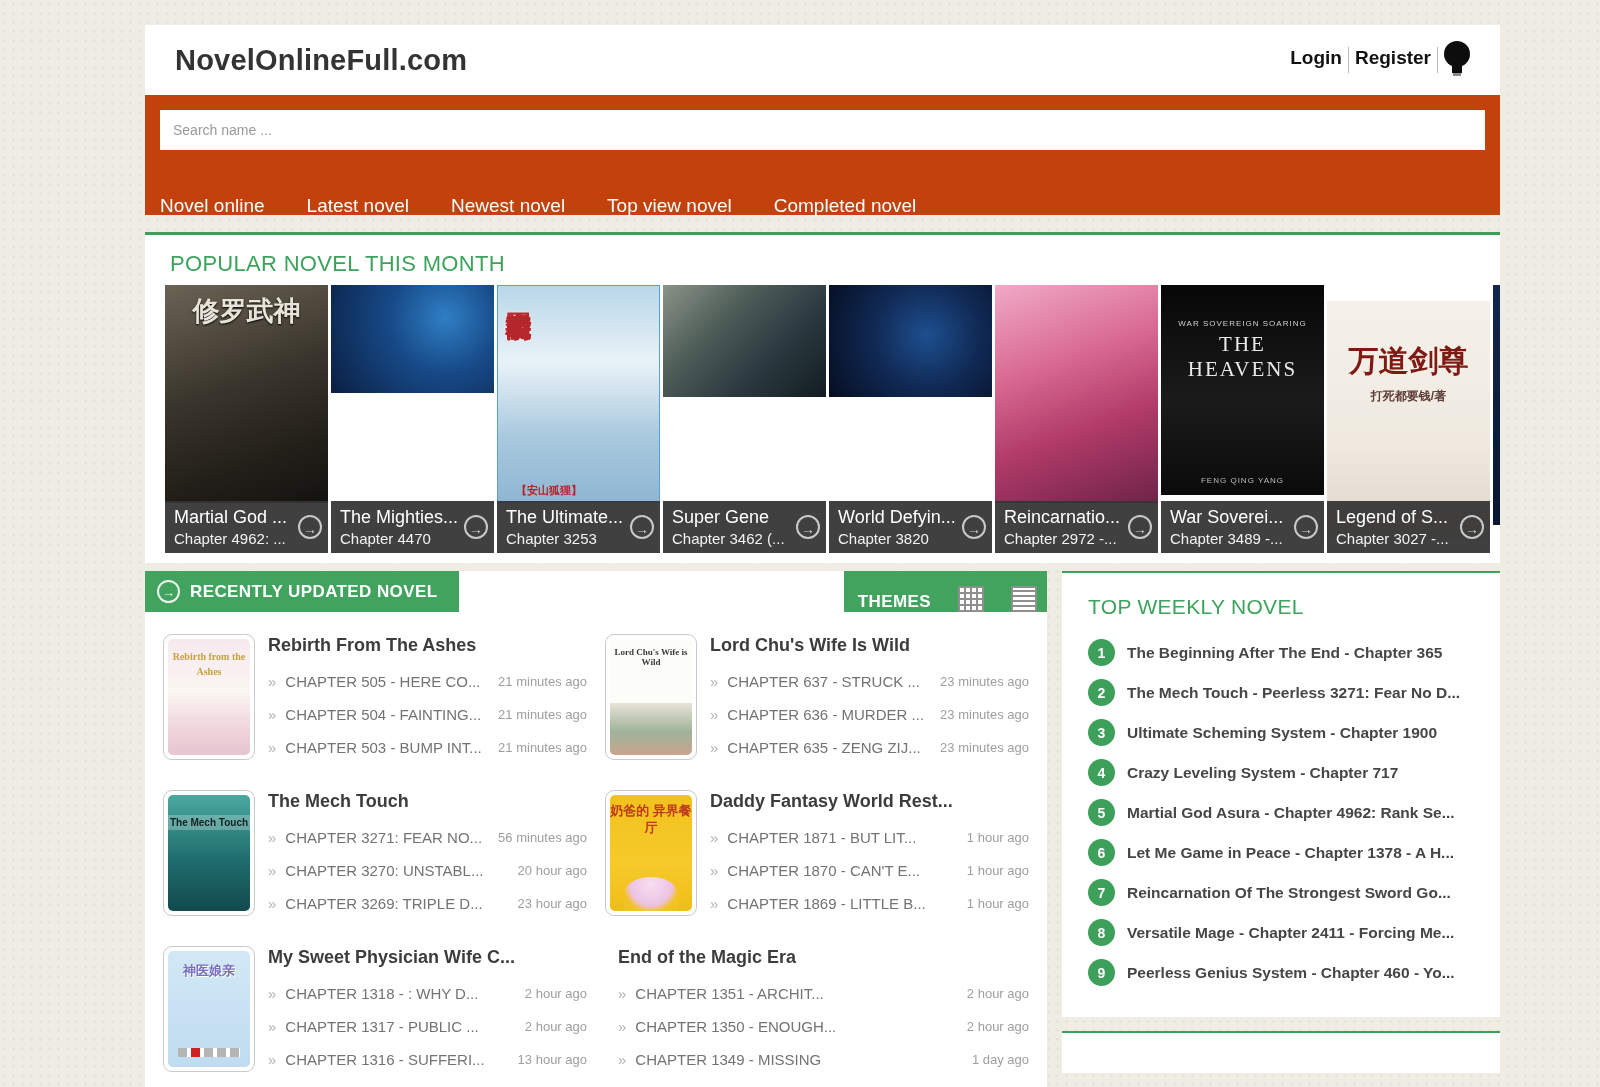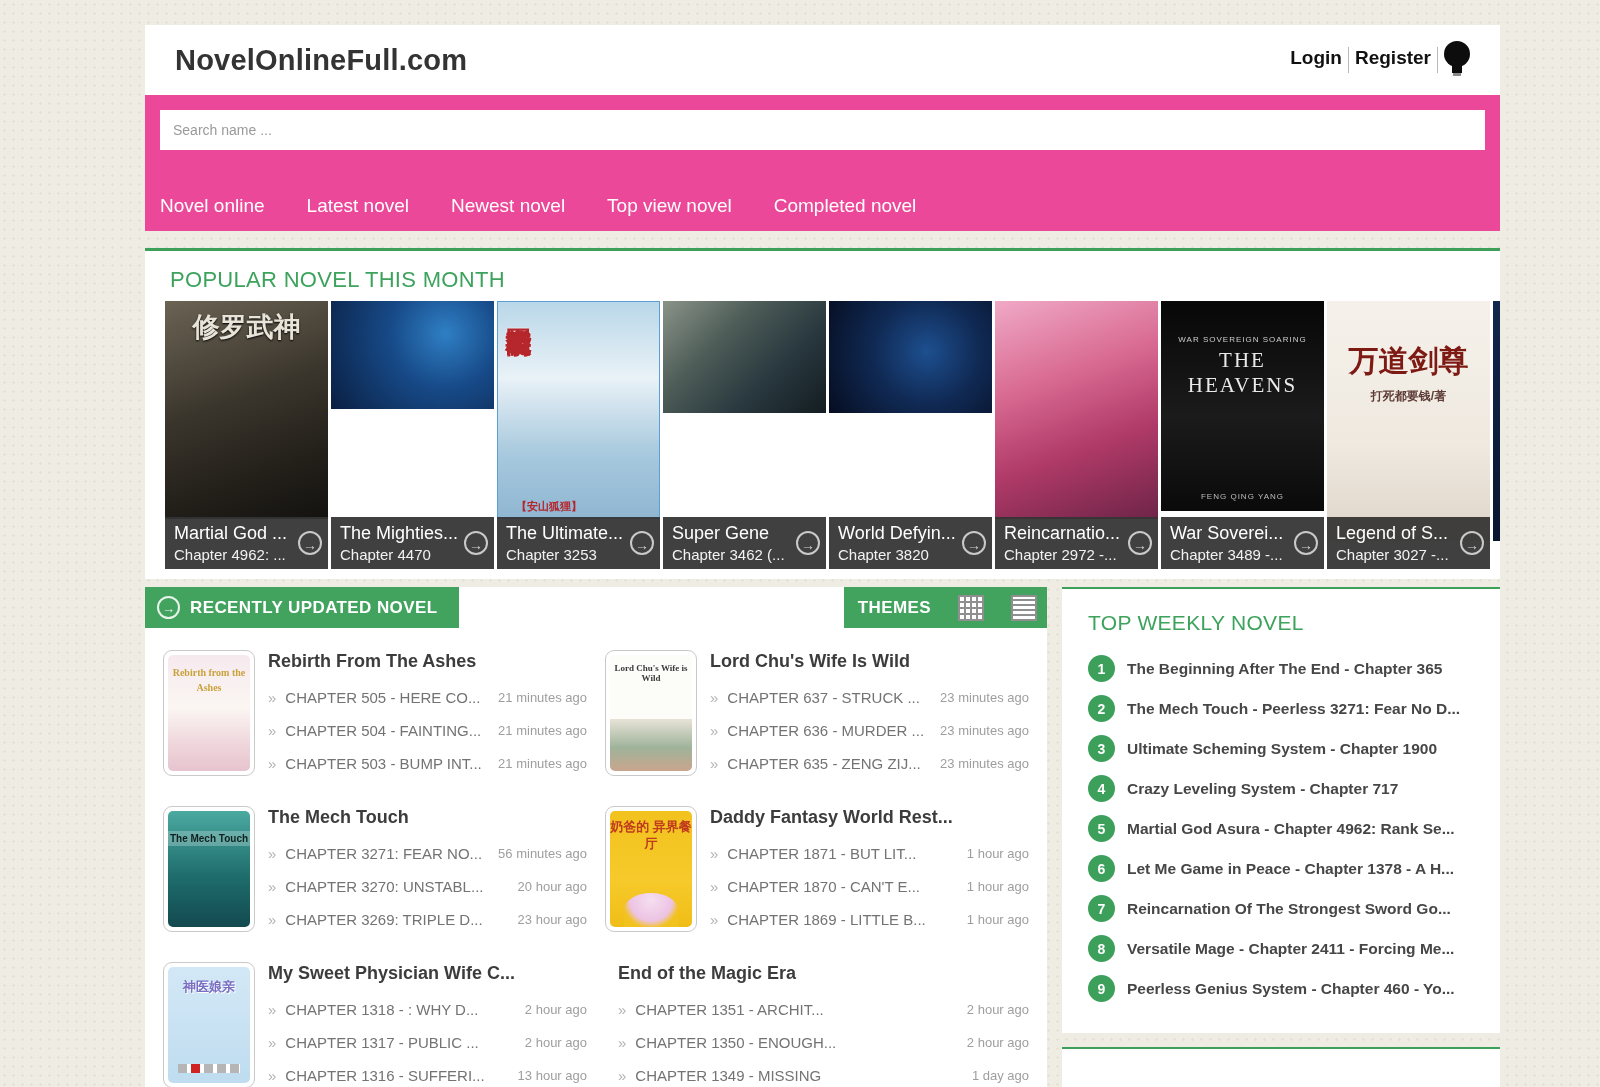--- a/index.html
+++ b/index.html
@@ -17,34 +17,34 @@
   .site-header { height:70px; background:#fff; display:flex; align-items:center; padding:0 30px; }
   .site-title { font-size:29px; font-weight:bold; color:#333; letter-spacing:.2px; }
   .header-right { margin-left:auto; display:flex; gap:6px; }
   .auth-link { font-size:19px; font-weight:bold; color:#111; cursor:pointer; }
   .vsep { width:1px; height:26px; background:#b9b9b9; }
   .bulb { position:relative; width:26px; height:26px; background:#0d0d0d; border-radius:50%; margin-top:-6px; cursor:pointer; }
   .bulb:after { content:""; position:absolute; left:8px; bottom:-6px; width:10px; height:7px; background:#0d0d0d; }
   .bulb:before { content:""; position:absolute; left:9px; bottom:-9px; width:8px; height:3px; background:#8a8a8a; }
 
   
-  .dark-bar { background:#ec4899; padding:15px 15px 0 15px; height:136px; }
+  .dark-bar { background:#c2410c; padding:15px 15px 0 15px; height:120px; }
   .search-input { width:100%; height:40px; border:0; background:#fff; padding:0 13px; font-size:14px; font-family:"Liberation Sans",sans-serif; color:#333; outline:none; }
   .search-input::placeholder { color:#9a9a9a; }
   .main-nav { display:flex; gap:42px; margin-top:45px; }
   .main-nav span { color:#fff; font-size:19px; cursor:pointer; }
 
   
   .popular-panel { margin-top:17px; border-top:3px solid #3da05a; background:#fff; padding-bottom:10px; }
   .section-title { color:#3da35c; font-size:22px; padding:16px 0 8px 25px; letter-spacing:.3px; }
   .carousel { display:flex; gap:3px; padding:0 20px; height:268px; overflow:hidden; }
   .ci { position:relative; flex:0 0 163px; height:268px; background:#fff; cursor:pointer; }
   .ci-partial { flex:0 0 40px; }
   .cover-art { width:100%; }
-  .h-full { height:218px; } .h-short { height:108px; } .h-short2 { height:112px; } .h-tall { height:240px; }
+  .h-full { height:218px; } .h-short { height:108px; } .h-short2 { height:112px; } .h-tall { height:240px;margin-top:16px; }
 
   .c1 { background:linear-gradient(160deg,#6b6354 0%,#3a352c 45%,#23201a 75%,#141210 100%); }
   .c1 .cjk { color:#e8e4da; font-size:27px; font-weight:bold; text-align:center; padding-top:8px; text-shadow:0 1px 2px #000; }
   .c2 { background:radial-gradient(circle at 70% 30%,#2f7fc4 0%,#174a88 40%,#0a1f42 100%); }
   .c3 { background:linear-gradient(180deg,#b9d7e8 0%,#e9f2f7 35%,#a8c9de 70%,#8fb6d2 100%); position:relative; border:1px solid #5d9fd3; }
   .c3 .vtext { position:absolute; left:8px; top:6px; writing-mode:vertical-rl; color:#b5272c; font-size:26px; font-weight:bold; line-height:1; text-shadow:0 0 2px #fff; }
   .c3 .subtext { position:absolute; left:18px; bottom:4px; color:#b5272c; font-size:11px; font-weight:bold; }
   .c4 { background:linear-gradient(135deg,#8a9388 0%,#4d5c57 35%,#2a3a40 65%,#131c21 100%); }
   .c5 { background:radial-gradient(circle at 60% 45%,#1d4f8f 0%,#102a55 45%,#060d20 100%); }
   .c6 { background:linear-gradient(160deg,#f0a9c6 0%,#d96b92 35%,#b03a68 65%,#6e2448 100%); }
@@ -61,21 +61,21 @@
   .cap-title { font-size:18px; line-height:1.25; white-space:nowrap; overflow:hidden; }
   .cap-chap { font-size:15px; line-height:1.3; color:#f2f2f2; white-space:nowrap; overflow:hidden; }
   .cap-arrow { position:absolute; right:6px; top:50%; transform:translateY(-50%); width:24px; height:24px; border:2px solid #c9c9c9; border-radius:50%; color:#cfcfcf; font-size:14px; line-height:24px; text-align:center; }
 
   
   .main-area { display:flex; gap:15px; margin-top:8px; align-items:flex-start; }
   .left-col { width:902px; background:#fff; padding-bottom:30px; }
   .list-header { display:flex; height:41px; }
   .lh-left { background:#42a35f; display:flex; align-items:center; gap:10px; padding:0 22px 0 12px; }
   .lh-mid { flex:1; background:#fff; }
-  .lh-right { background:#42a35f; display:flex; align-items:center; gap:27px; padding:0 10px 0 14px;margin-left:20px; }
+  .lh-right { background:#42a35f; display:flex; align-items:flex-end; gap:27px; padding:0 10px 0 14px;margin-left:20px; }
   .lh-text { color:#fff; font-weight:bold; font-size:17px; letter-spacing:.4px; }
   .circ-arrow { width:23px; height:23px; border:2px solid #e8f3ea; border-radius:50%; color:#eef6f0; font-size:13px; line-height:22px; text-align:center; flex:none; }
   .icon-grid { width:26px; height:26px; background:#fff; border:2px solid #8f8f8f; cursor:pointer;
     background-image:repeating-linear-gradient(0deg,transparent 0 4px,#8f8f8f 4px 6px),repeating-linear-gradient(90deg,transparent 0 4px,#8f8f8f 4px 6px); }
   .icon-list { width:26px; height:26px; border:2px solid #8f8f8f; cursor:pointer;
     background:repeating-linear-gradient(0deg,#fff 0 3px,#8f8f8f 3px 5px); }
 
   .novel-grid { display:grid; grid-template-columns:1fr 1fr; column-gap:18px; row-gap:26px; padding:22px 18px; }
   .card { display:flex; min-width:0; }
   .cover-frame { flex:none; width:92px; height:126px; background:#fff; border:1px solid #c9c9c9; border-radius:9px; padding:4px; cursor:pointer; }

